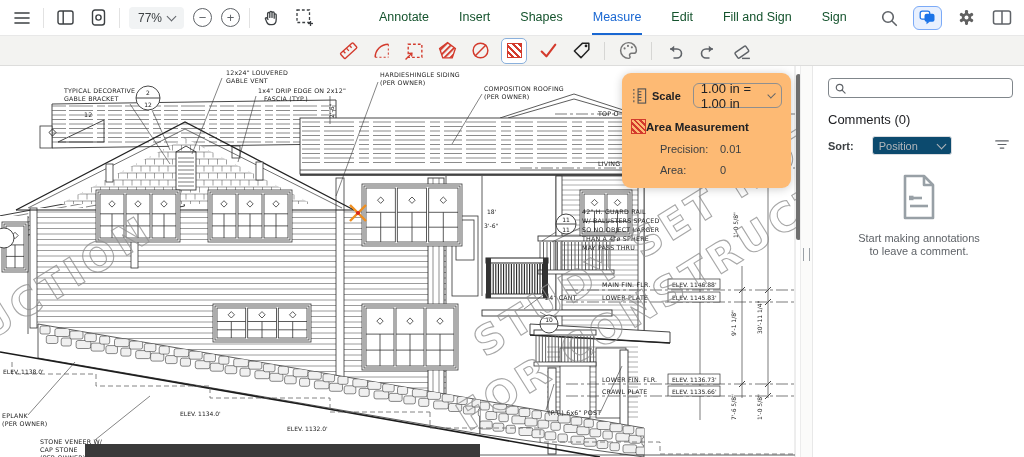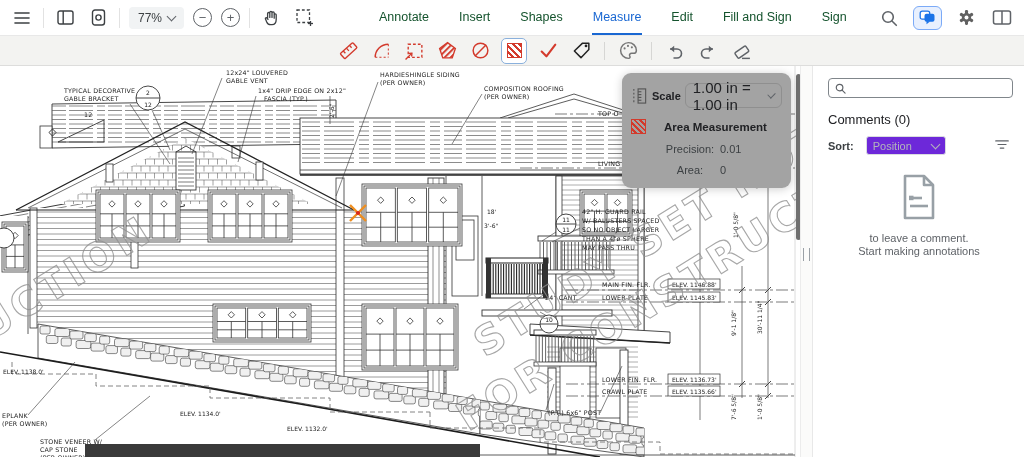--- a/index.html
+++ b/index.html
@@ -28,37 +28,37 @@
   .main{position:relative;height:391px;background:#fff;}
   .canvas{position:absolute;left:0;top:0;width:800px;height:391px;}
   .scroll-thumb{position:absolute;left:796px;top:8px;width:5px;height:166px;background:#707070;border-radius:3px;}
   .gutter{position:absolute;left:800px;top:0;width:12px;height:391px;background:#fbfbfa;border-left:1px solid #ececec;}
   .splitter{position:absolute;left:803px;top:182px;width:5px;height:13px;border-left:1.5px solid #9aa0a6;border-right:1.5px solid #9aa0a6;}
   
   .sidebar{position:absolute;left:812px;top:0;width:212px;height:391px;background:#fff;border-left:1px solid #e8e8e8;box-sizing:border-box;}
   .sb-search{position:absolute;left:15px;top:12px;width:185px;height:20px;border:1px solid #80868b;border-radius:4px;display:flex;align-items:center;padding:0 6px;gap:5px;box-sizing:border-box;background:#fff;}
   .sb-search input{border:none;outline:none;flex:1;font-size:11px;font-family:"Liberation Sans",sans-serif;background:transparent;}
   .sb-comments{position:absolute;left:15px;top:46px;font-size:13px;color:#202124;}
-  .sb-sortrow{position:absolute;left:15px;top:70px;width:182px;display:flex;align-items:center;gap:12px;}
+  .sb-sortrow{position:absolute;left:15px;top:70px;width:182px;display:flex;align-items:center;gap:18px;}
   .sb-sortlabel{font-size:11px;font-weight:bold;color:#3c4043;}
-  .sb-select{width:80px;height:19px;border:1px solid #dadce0;border-radius:3px;display:flex;align-items:center;justify-content:space-between;padding:0 6px;font-size:11px;color:#b3b6ba;box-sizing:border-box;background:#6d28d9;}
+  .sb-select{width:80px;height:19px;border:1px solid #dadce0;border-radius:3px;display:flex;align-items:center;justify-content:space-between;padding:0 6px;font-size:11px;color:#b3b6ba;box-sizing:border-box;background:#0c4a6e;}
   .sb-select .chev{border-color:#b3b6ba;}
   .sb-filter{margin-left:auto;}
   .sb-empty{position:absolute;left:0;top:108px;width:212px;text-align:center;}
   .sb-empty-text{margin-top:8px;font-size:11px;color:#5f6368;line-height:13px;}
   
-  .popup{position:absolute;left:622px;top:7px;width:169px;background:#a3a3a3;border-radius:9px;box-shadow:0 1px 10px rgba(0,0,0,.2);padding:10px 9px 12px 9px;box-sizing:border-box;}
+  .popup{position:absolute;left:622px;top:7px;width:169px;background:#fdba74;border-radius:9px;box-shadow:0 1px 10px rgba(0,0,0,.2);padding:10px 9px 12px 9px;box-sizing:border-box;}
   .pp-row1{display:flex;align-items:center;gap:4px;}
   .pp-label{font-size:11px;font-weight:bold;color:#202124;white-space:nowrap;}
-  .pp-select{flex:1;min-width:0;height:25px;border:1px solid #8f8f8f;border-radius:6px;display:flex;align-items:center;justify-content:space-between;padding:0 7px;font-size:15px;color:#202124;box-sizing:border-box;}
-  .pp-row2{display:flex;align-items:center;gap:18px;margin-top:11px;}
+  .pp-select{flex:1;min-width:0;height:25px;border:1px solid #8f8f8f;border-radius:6px;display:flex;align-items:center;justify-content:space-between;padding:0 7px;font-size:13px;color:#202124;box-sizing:border-box;margin-left:8px;}
+  .pp-row2{display:flex;align-items:center;gap:0;margin-top:11px;}
   .pp-title{font-size:11.5px;font-weight:bold;color:#202124;}
   .pp-sq{width:13px;height:13px;border:1.6px solid #d33a2c;background:repeating-linear-gradient(45deg,rgba(211,58,44,0) 0 2px,#d33a2c 2px 4px);}
   .pp-kv{display:flex;margin:9px 0 0 29px;font-size:11px;color:#3c4043;}
-  .pp-k{width:60px;text-align:center;}
+  .pp-k{width:60px;}
   svg text{font-family:"DejaVu Sans",sans-serif;}
   .ann{font-size:6.3px;fill:#1b1b1b;letter-spacing:.2px;}
   .ann2{font-size:6px;fill:#1b1b1b;}
   .wm{font-size:40px;letter-spacing:4px;fill:none;stroke:#8f8f8f;stroke-width:1.1;opacity:.78;font-weight:bold;}
 </style>
 </head>
 <body>
 
 <div class="app">
 
@@ -1288,22 +1288,22 @@
         <svg width="40" height="46" viewBox="0 0 40 46">
           <g stroke="#98a0a6" stroke-width="2.6" fill="none" stroke-linejoin="round">
             <path d="M6,2 h19 l9,9 v33 h-28 z"></path>
             <path d="M25,2 v9 h9"></path>
             <line x1="11" y1="24" x2="23" y2="24"></line>
             <line x1="11" y1="32" x2="29" y2="32"></line>
           </g>
           <rect x="10" y="21.7" width="4.5" height="4.5" fill="#98a0a6"></rect>
         </svg>
         <div class="sb-empty-text">
+          <div>Start making annotations</div>
           <div>to leave a comment.</div>
-          <div>Start making annotations</div>
         </div>
       </div>
     </aside>
 
     <div class="popup">
       <div class="pp-row1">
         <svg width="17" height="18" viewBox="0 0 18 18">
           <g stroke="#555" stroke-width="1.2" fill="none">
             <line x1="3" y1="1.5" x2="3" y2="16.5" stroke-dasharray="2 2"></line>
             <rect x="7.5" y="1.5" width="8" height="15"></rect>

